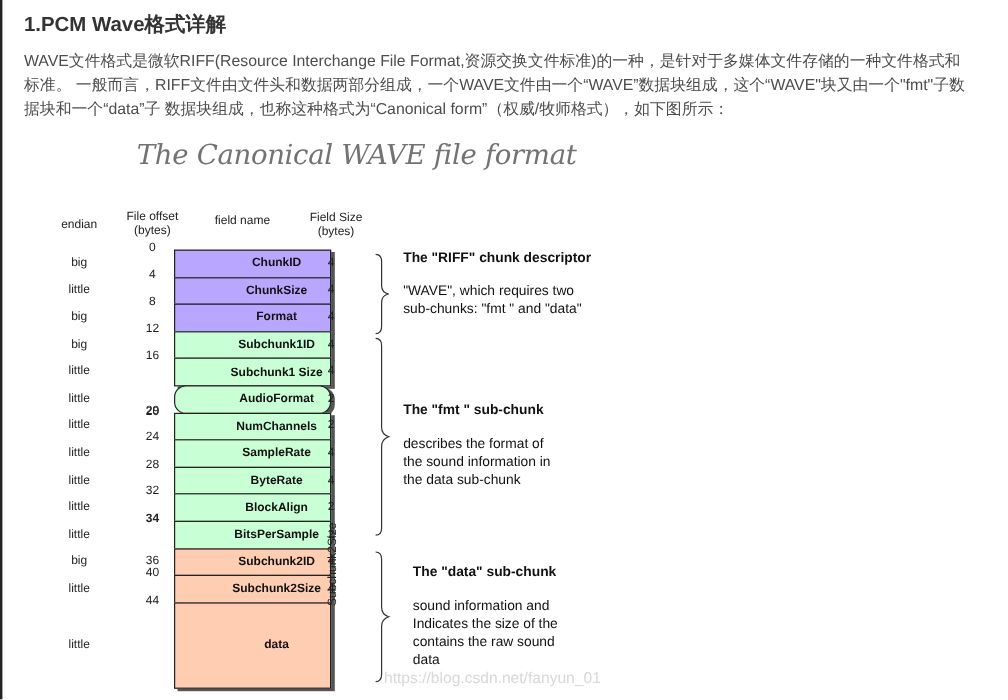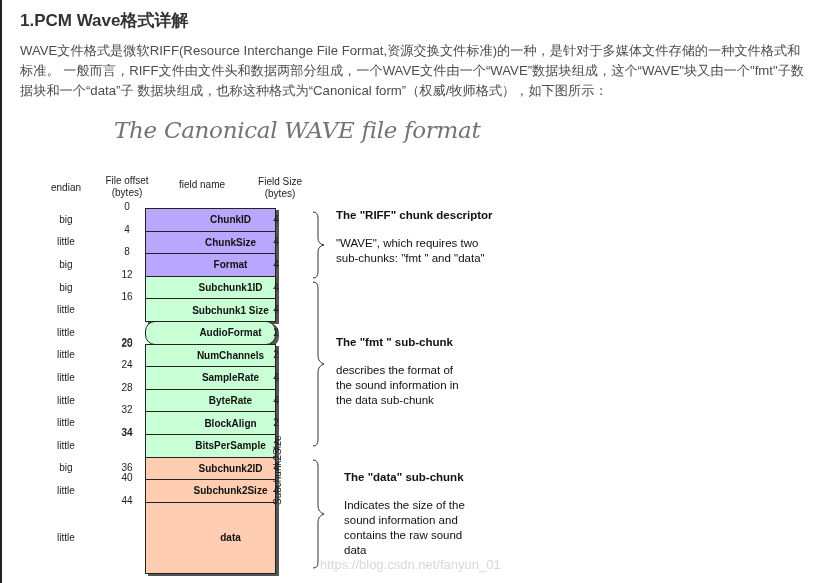--- a/index.html
+++ b/index.html
@@ -128,21 +128,21 @@
 
   <div class="desc" style="left:336px;top:335px;width:200px;">
     <span class="t">The "fmt " sub-chunk</span>
     <span style="display:block">describes the format of</span>
     <span style="display:block">the sound information in</span>
     <span style="display:block">the data sub-chunk</span>
   </div>
 
   <div class="desc" style="left:344px;top:470px;width:200px;">
     <span class="t">The "data" sub-chunk</span>
+    <span style="display:block">sound information and</span>
     <span style="display:block">Indicates the size of the</span>
-    <span style="display:block">sound information and</span>
     <span style="display:block">contains the raw sound</span>
     <span style="display:block">data</span>
   </div>
 </div>
 
 <div class="watermark">https://blog.csdn.net/fanyun_01</div>
 <div class="credit">CSDN @橙子@C</div>
 
 </body></html>

